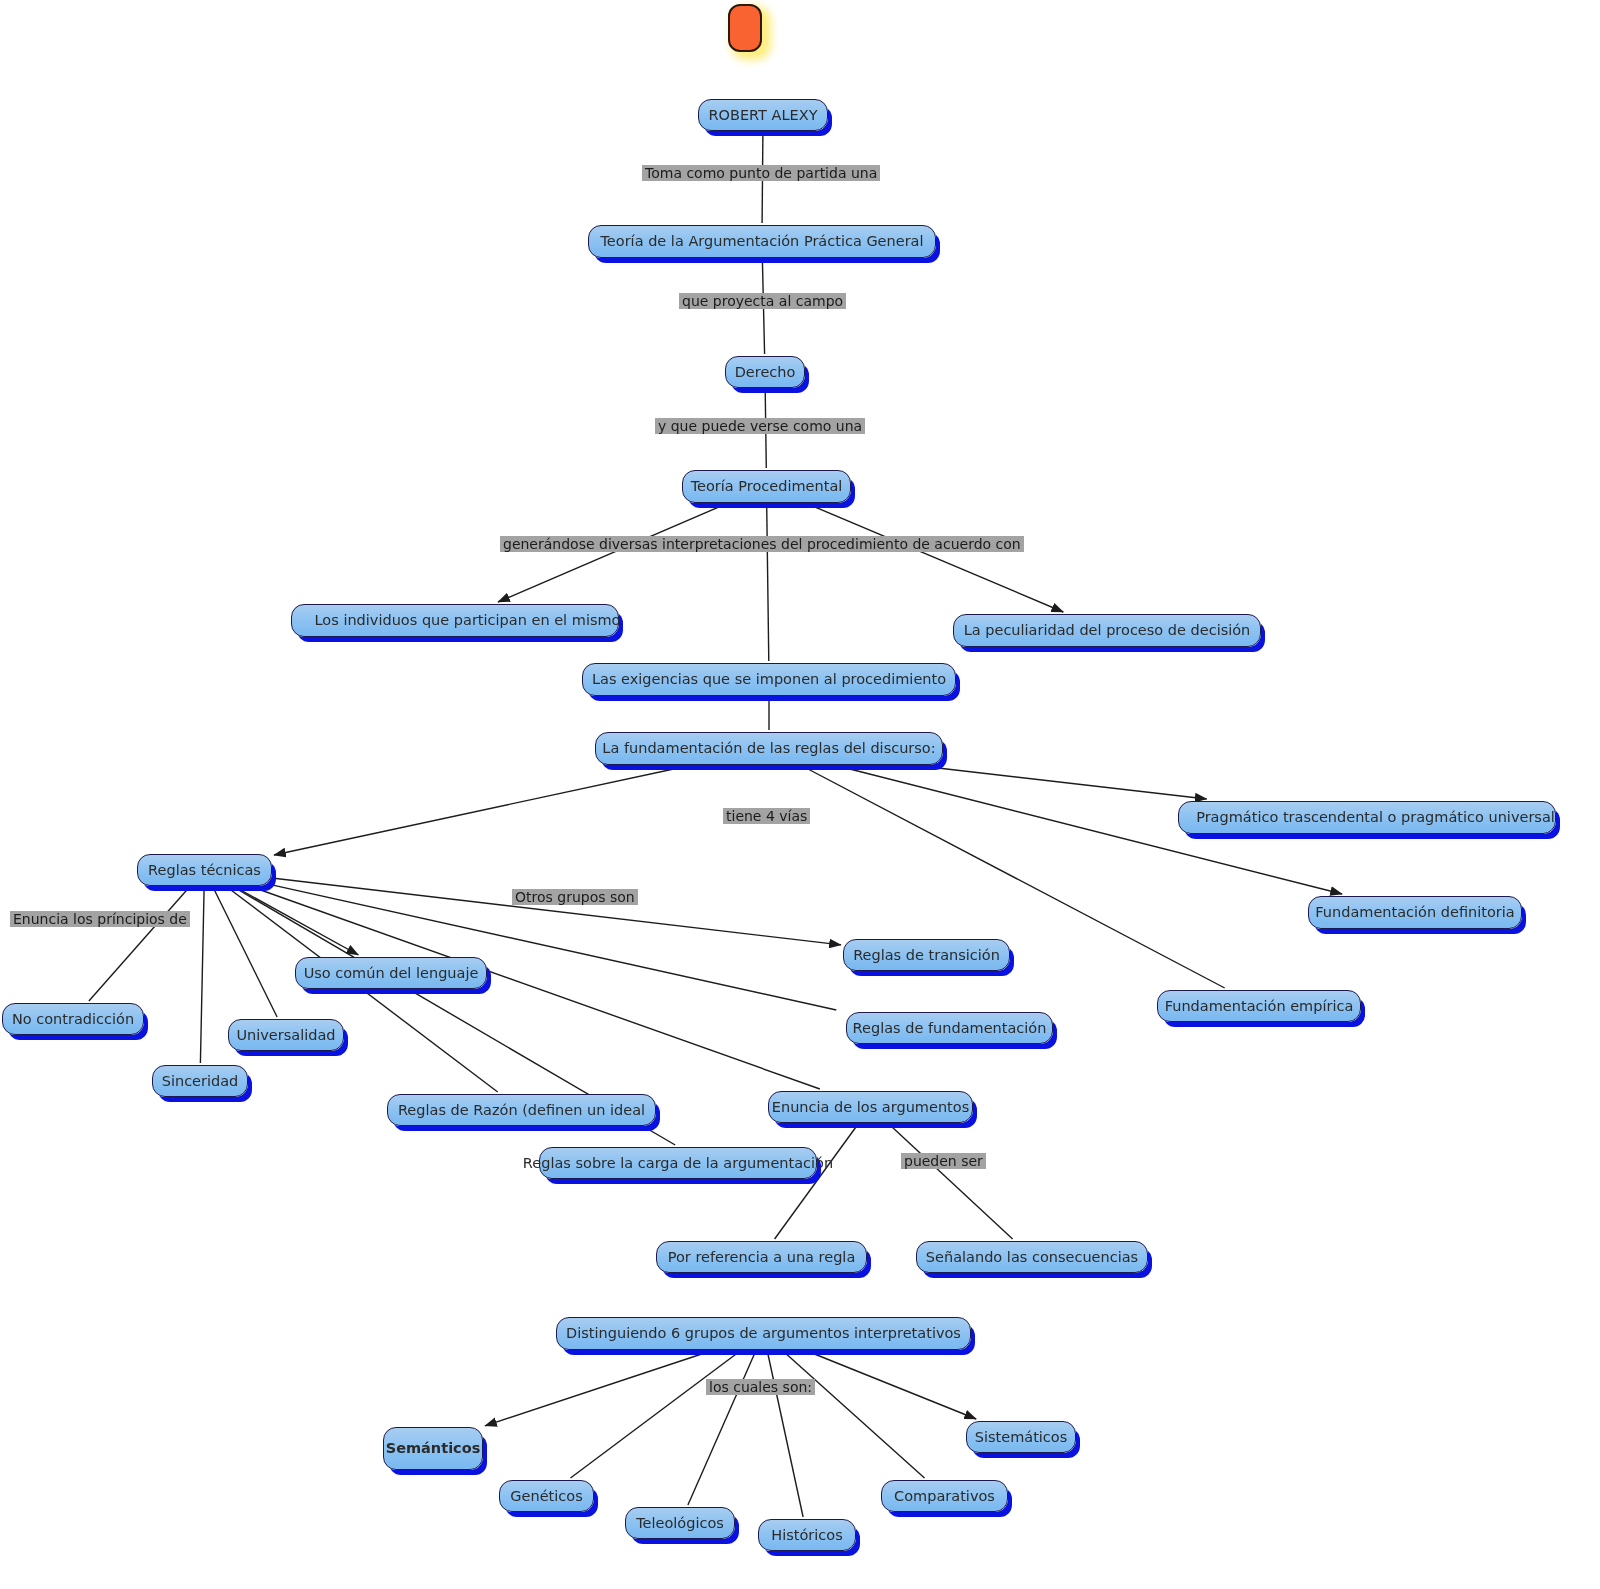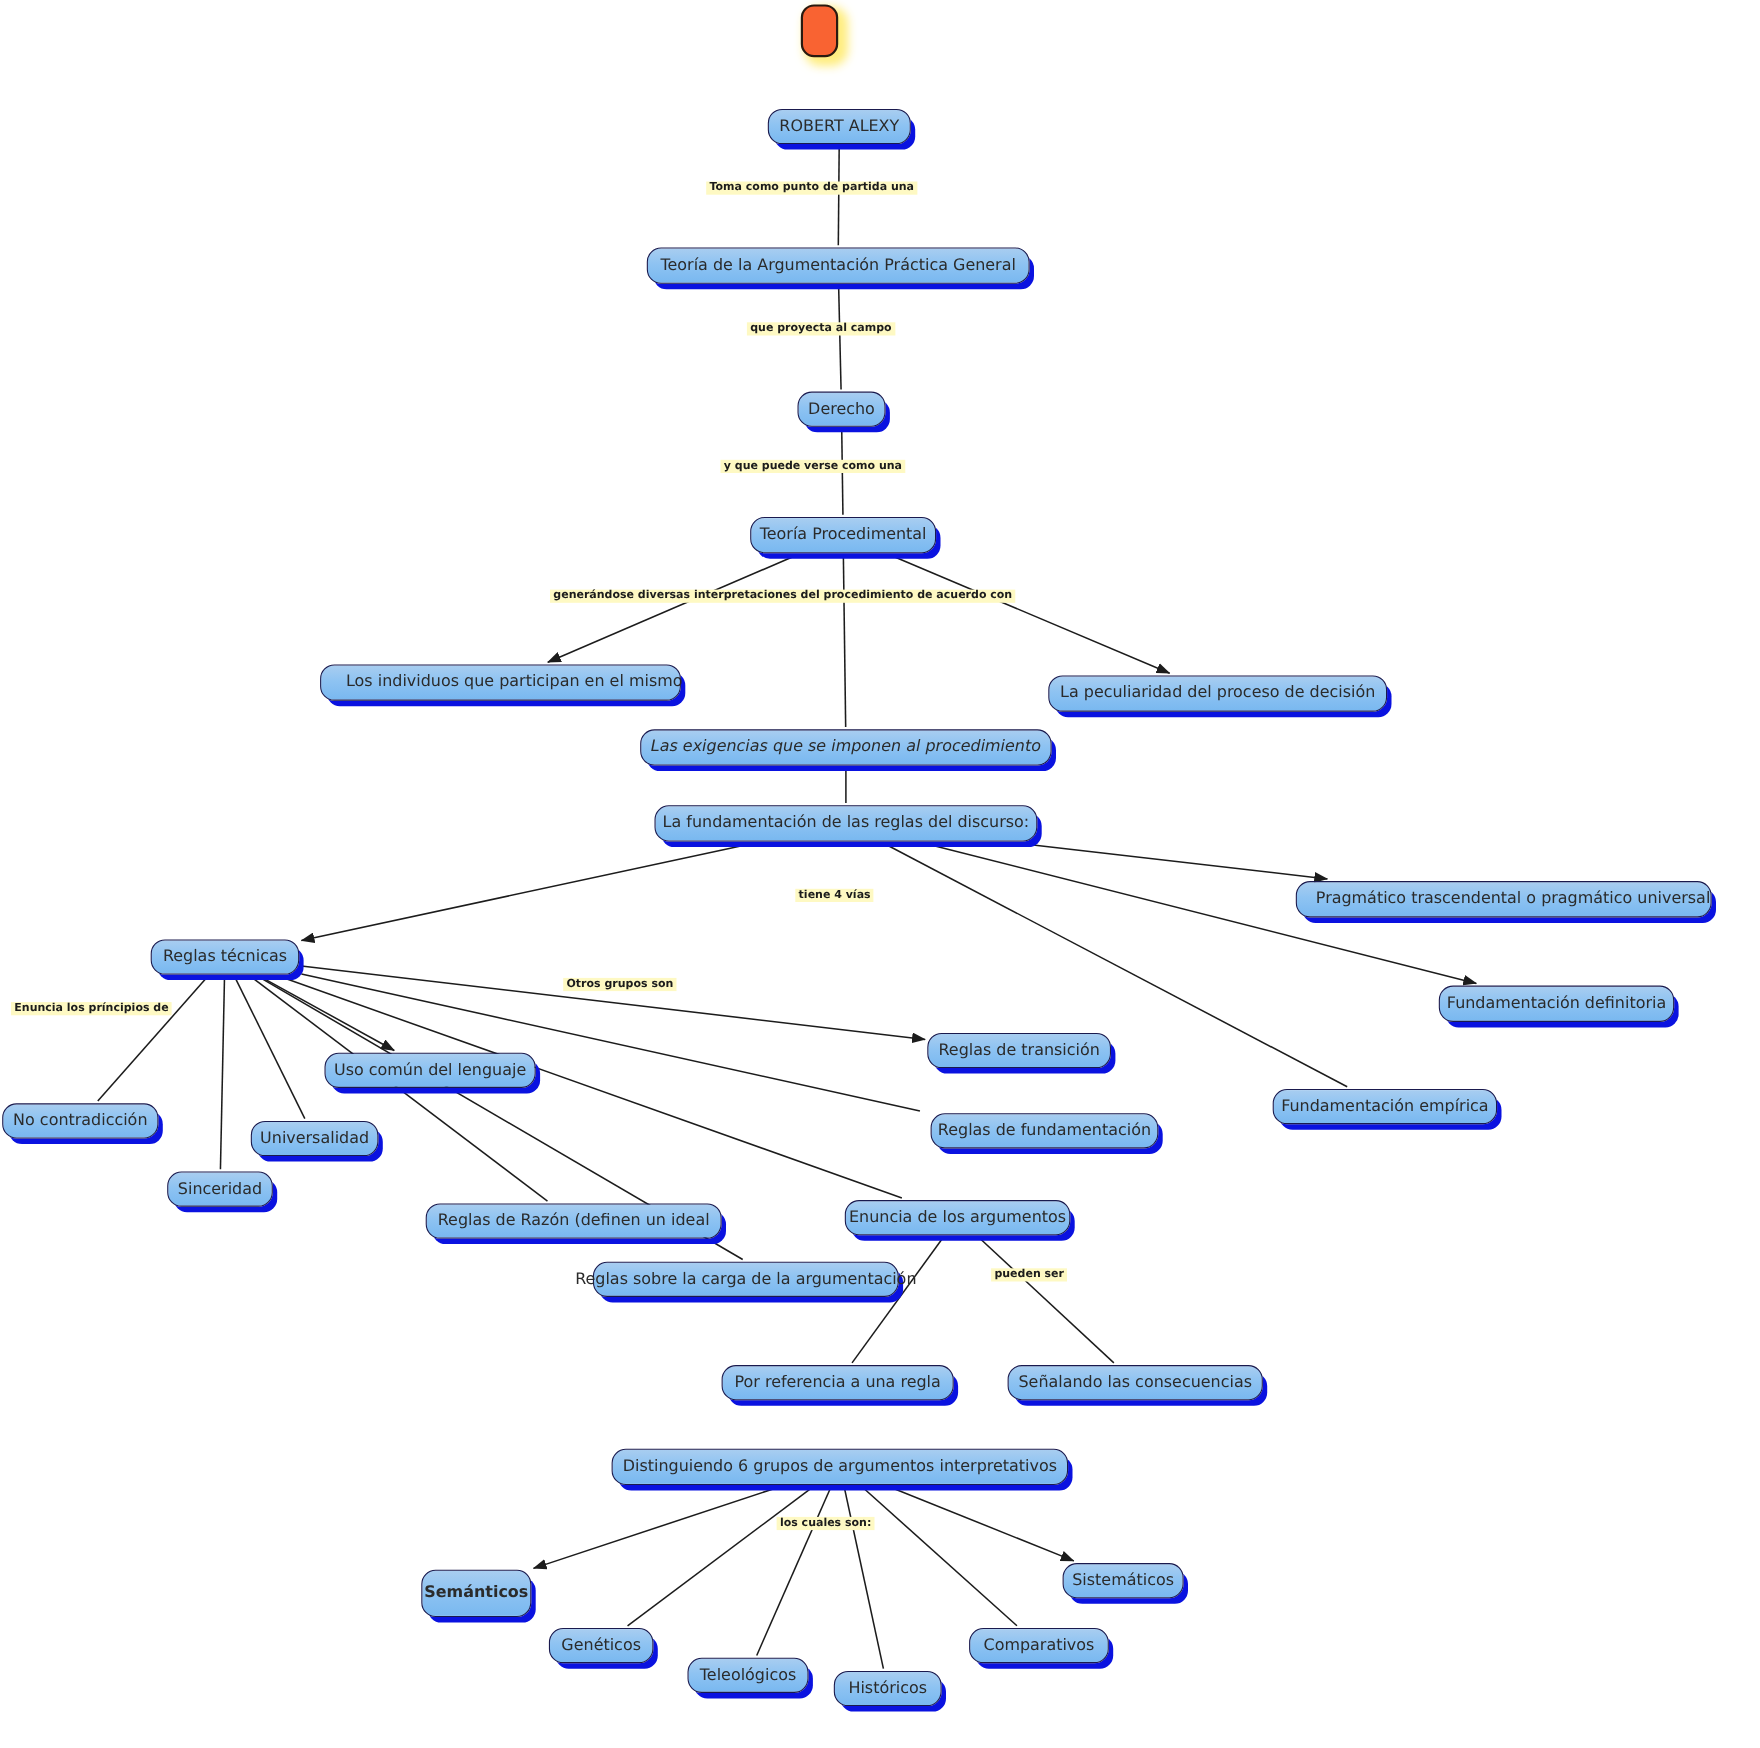--- a/index.html
+++ b/index.html
@@ -38,27 +38,26 @@
     line-height: 1;
     white-space: nowrap;
     padding: 0 11px;
     box-shadow: 5px 6px 0 -1px #0a12e0;
     z-index: 5;
   }
   
   .link-label {
     position: absolute;
     color: #1c1c1c;
-    font-size: 10px;
+    font-size: 14px;
     line-height: 1;
     white-space: nowrap;
-    background: #fef9c3;
+    background: #a3a3a3;
     padding: 1px 3px;
     z-index: 6;
-    font-weight: bold;
   }
   
   .marker {
     position: absolute;
     width: 30px;
     height: 44px;
     border-radius: 12px;
     background: #f96332;
     border: 2px solid #2a1a10;
     box-shadow: 6px 5px 9px 3px rgba(255,236,120,0.95);
@@ -120,21 +119,21 @@
       </div>
       <div class="node" style="left: 682px; top: 470px; width: 169px; height: 33px;">
         <span>Teoría Procedimental</span>
       </div>
       <div class="node" style="left: 291px; top: 604px; width: 328px; height: 33px; padding-left: 36px;">
         <span>Los individuos que participan en el mismo</span>
       </div>
       <div class="node" style="left: 953px; top: 614px; width: 308px; height: 33px;">
         <span>La peculiaridad del proceso de decisión</span>
       </div>
-      <div class="node" style="left: 582px; top: 663px; width: 374px; height: 33px; font-style: italic;">
+      <div class="node" style="left: 582px; top: 663px; width: 374px; height: 33px;">
         <span>Las exigencias que se imponen al procedimiento</span>
       </div>
       <div class="node" style="left: 595px; top: 732px; width: 348px; height: 33px;">
         <span>La fundamentación de las reglas del discurso:</span>
       </div>
       <div class="node" style="left: 1178px; top: 801px; width: 378px; height: 33px; padding-left: 28px;">
         <span>Pragmático trascendental o pragmático universal</span>
       </div>
       <div class="node" style="left: 1308px; top: 896px; width: 214px; height: 33px;">
         <span>Fundamentación definitoria</span>

